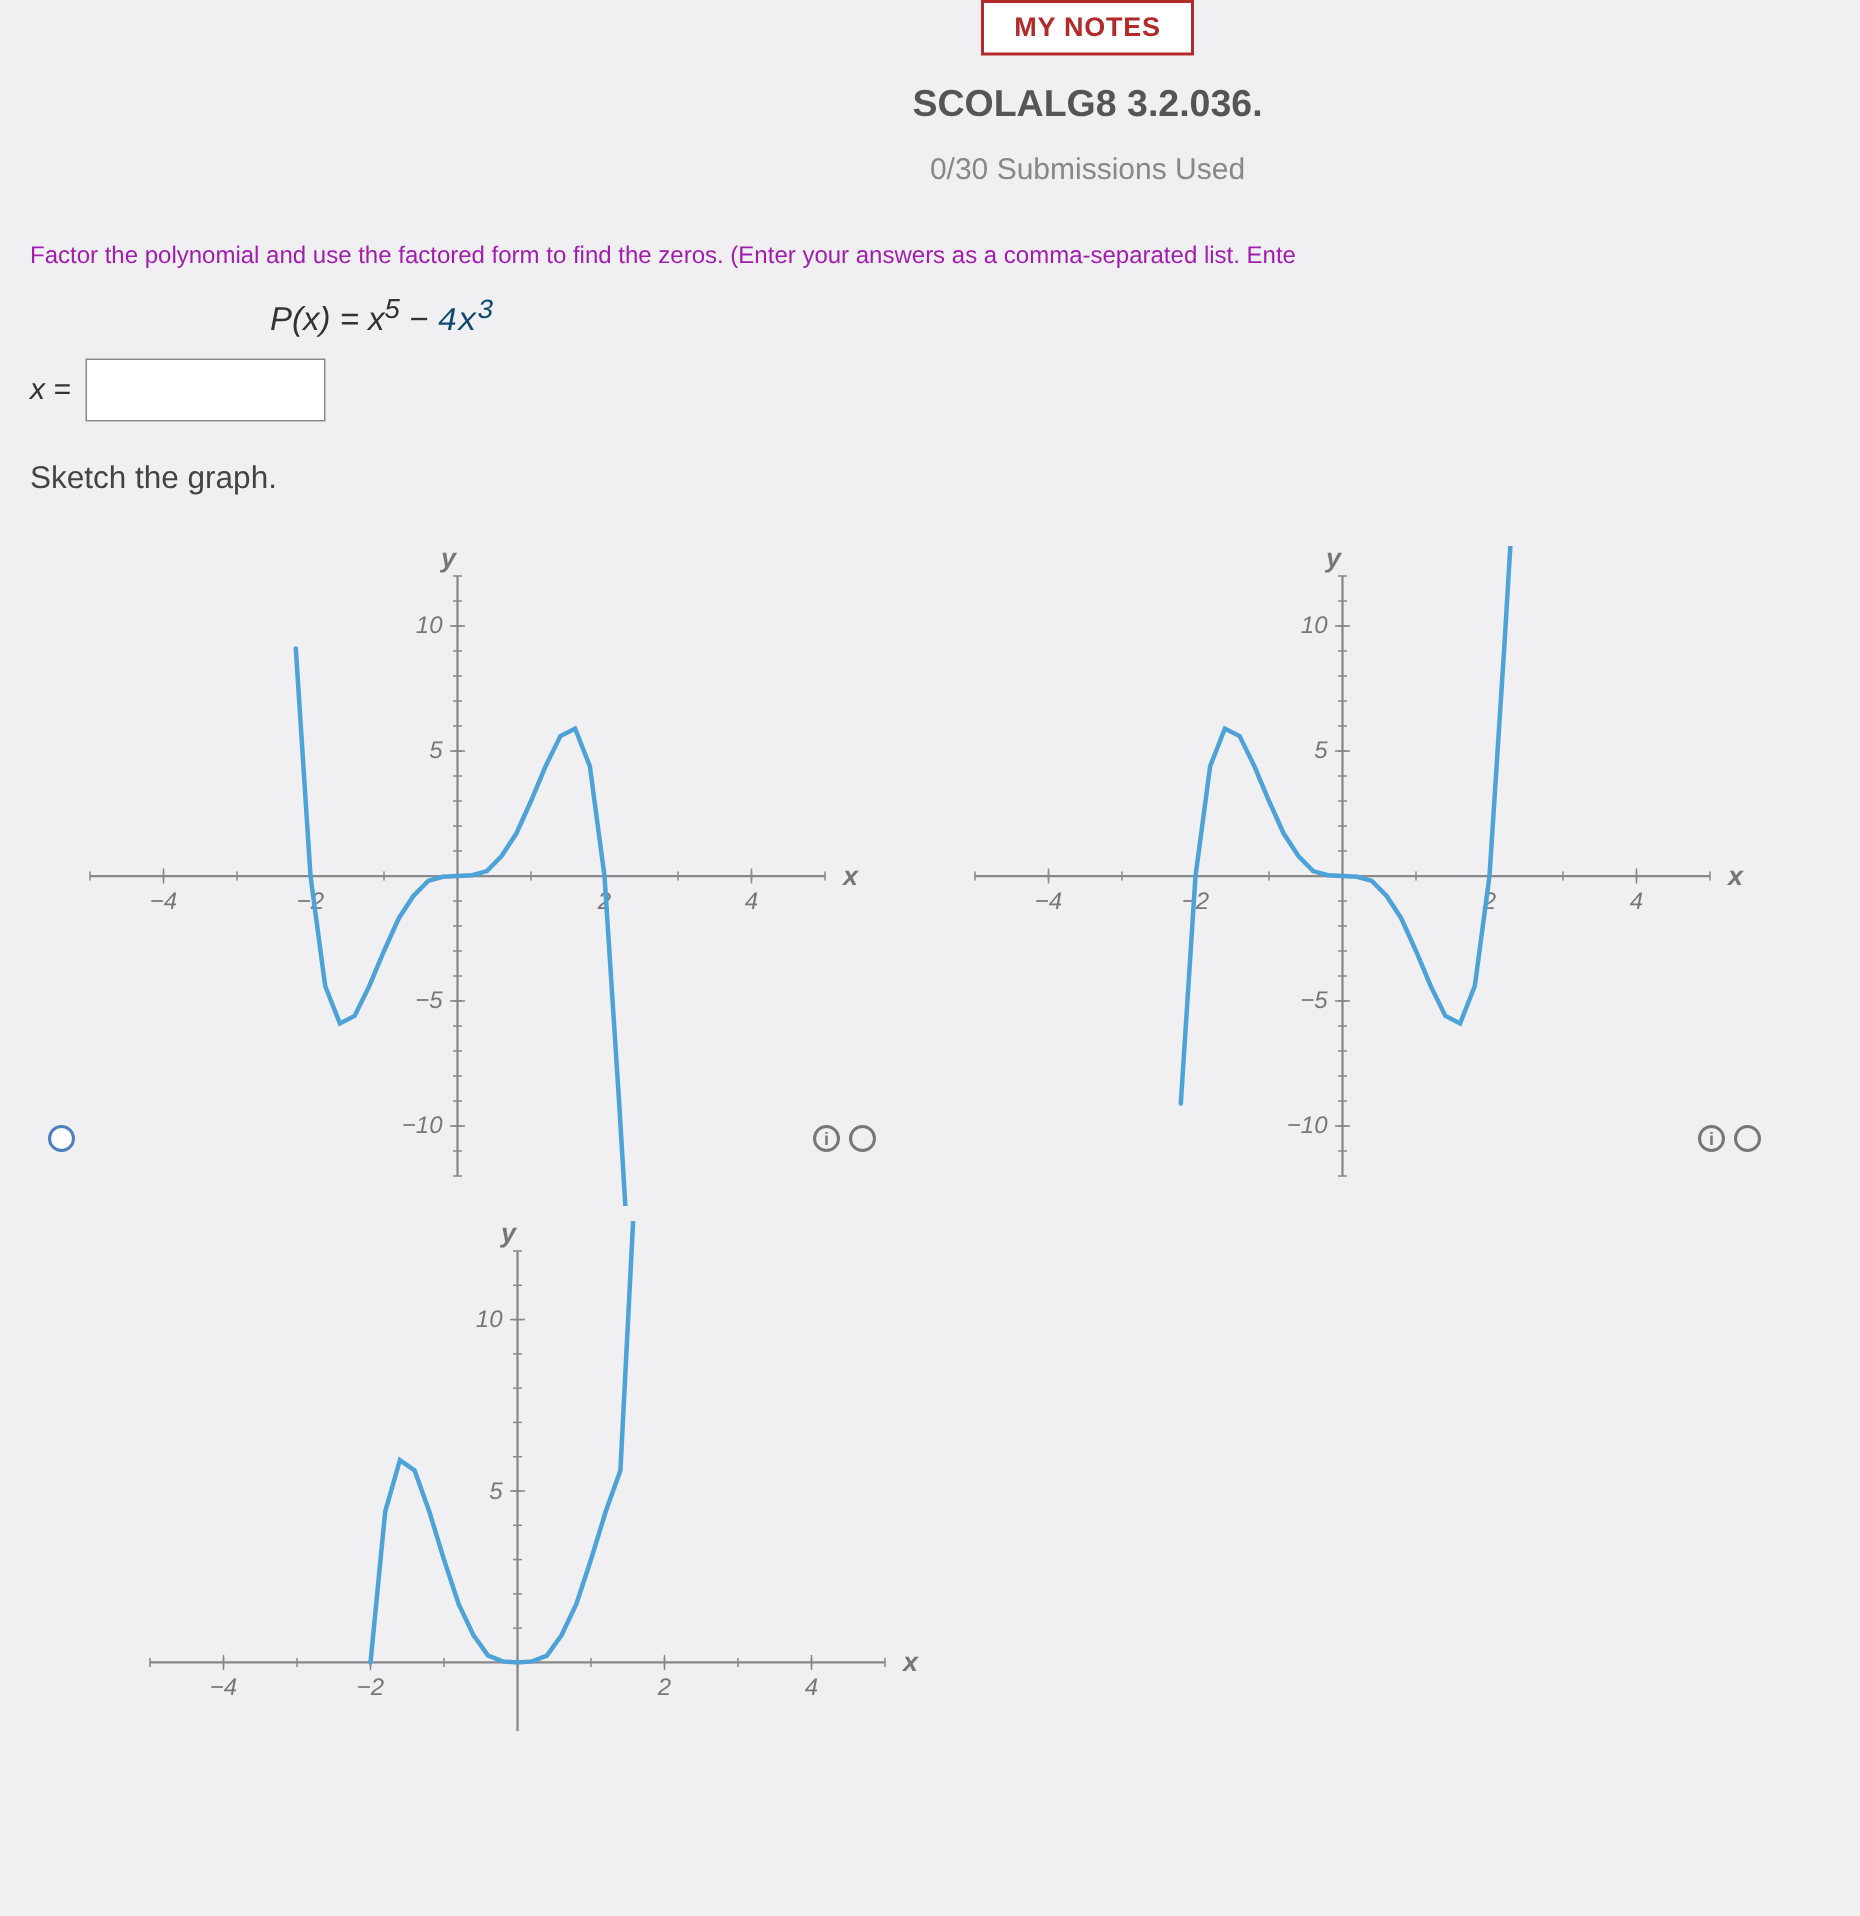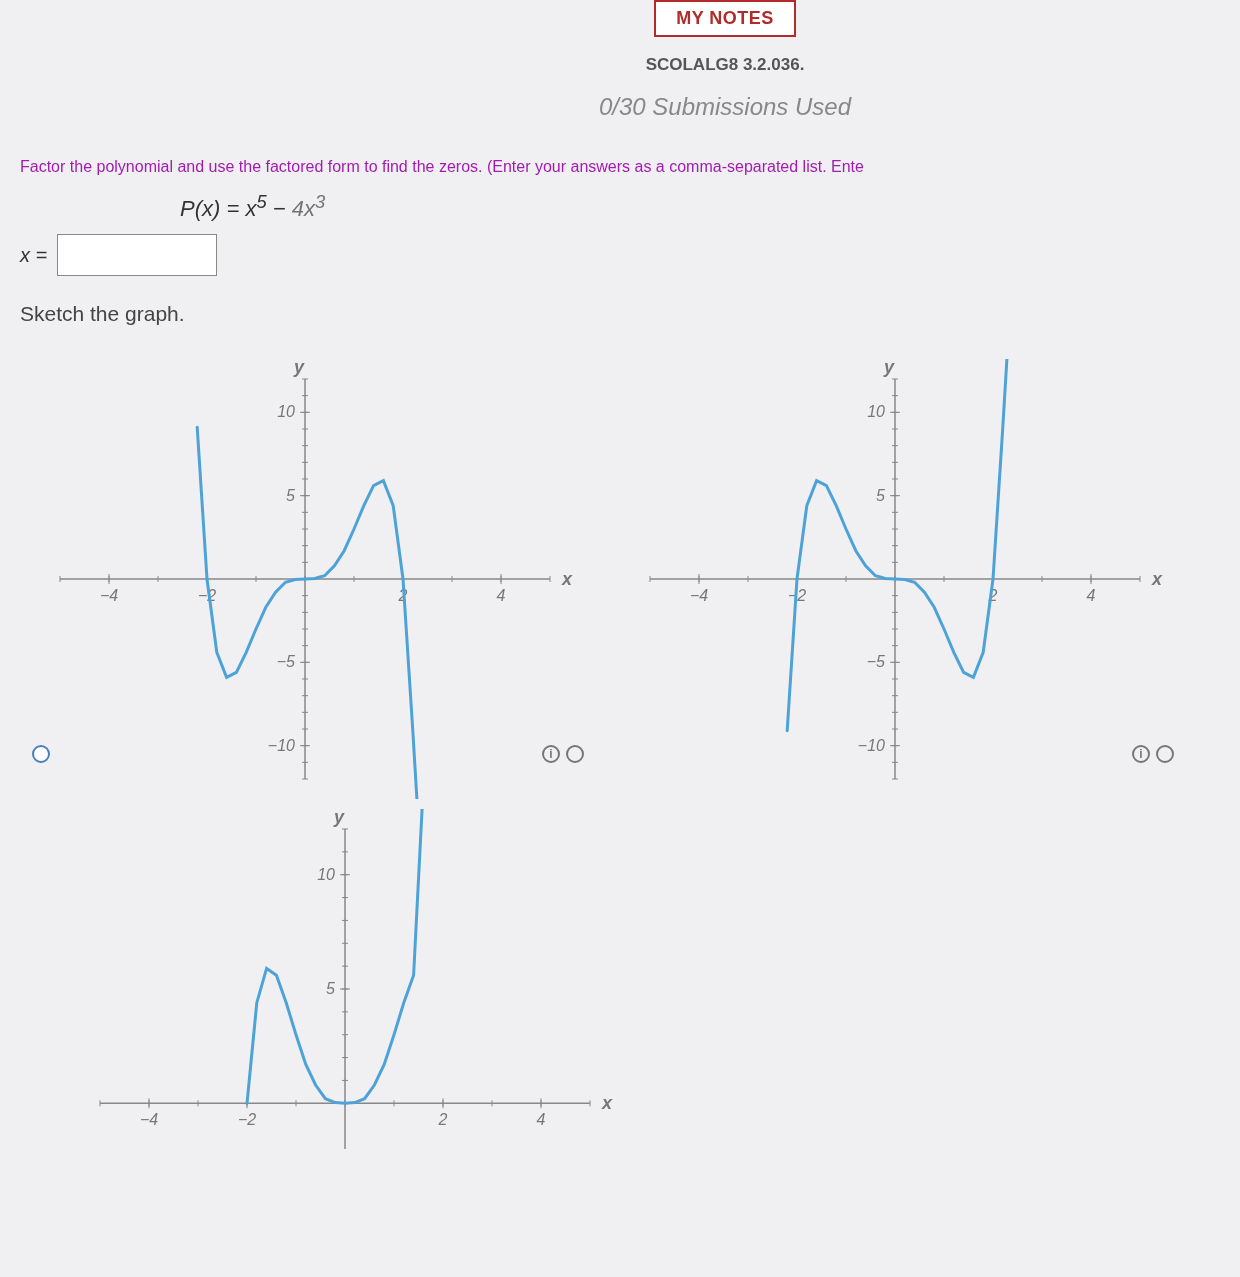--- a/index.html
+++ b/index.html
@@ -24,42 +24,41 @@
     border: 2px solid #b22a2a;
     background: #fff;
     color: #b22a2a;
     font-weight: 700;
     font-size: 18px;
     padding: 6px 20px;
     letter-spacing: 0.5px;
     cursor: pointer;
   }
   .ref-id {
-    font-size: 17px;
+    font-size: 25px;
     font-weight: 700;
     color: #555;
   }
   .subs-used {
-    font-size: 24px;
+    font-size: 20px;
     color: #888;
-    font-style: italic;
   }
   .question-text {
     margin-top: 34px;
     font-size: 16px;
     color: #a21caf;
     line-height: 1.5;
   }
   .formula {
     margin: 12px 0 12px 160px;
     font-size: 22px;
     font-style: italic;
     color: #333;
   }
-  .formula .red { color: #737373; font-style: italic; }
+  .formula .red { color: #0c4a6e; font-style: italic; font-family: Liberation Mono, monospace; }
   .answer-row {
     display: flex;
     align-items: center;
     gap: 10px;
     margin-bottom: 26px;
   }
   .answer-row .lbl { font-size: 20px; font-style: italic; color: #333; }
   .answer-input {
     width: 160px;
     height: 42px;

